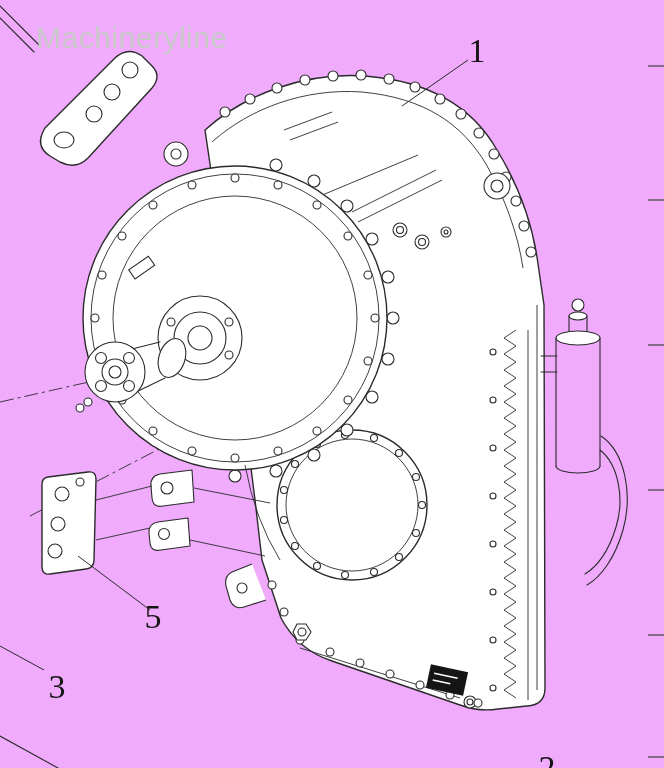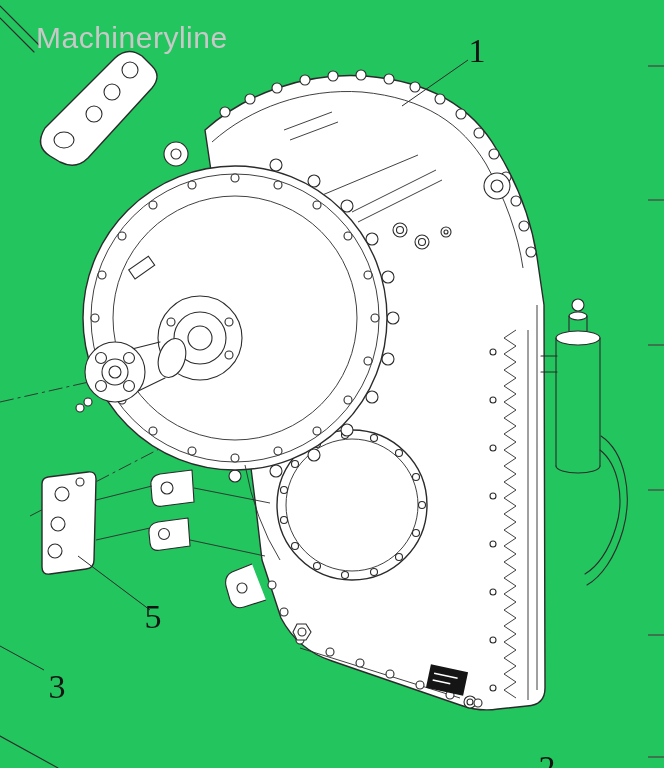--- a/index.html
+++ b/index.html
@@ -1,18 +1,18 @@
 <!DOCTYPE html>
 <html><head>
 <meta charset="utf-8">
 <style>
   html,body { margin:0; padding:0; background:#ffffff; }
   .stage {
     position:relative; width:664px; height:768px;
-    background:#22c55e; overflow:hidden;
+    background:#f0abfc; overflow:hidden;
     font-family:"Liberation Sans", sans-serif;
   }
   svg { display:block; }
   .outline  { fill:#ffffff; stroke:#2b2b2b; stroke-width:1.4; stroke-linejoin:round; }
   .solid    { fill:#ffffff; stroke:#2b2b2b; stroke-width:1.1; stroke-linejoin:round; }
   .ln       { fill:none; stroke:#2b2b2b; stroke-width:1.1; stroke-linejoin:round; stroke-linecap:round; }
   .thin     { fill:none; stroke:#2b2b2b; stroke-width:0.9; }
   .hole     { fill:#ffffff; stroke:#2b2b2b; stroke-width:1.1; }
   .cl       { fill:none; stroke:#2b2b2b; stroke-width:0.9; stroke-dasharray:14 4 3 4; }
   .leader   { fill:none; stroke:#2b2b2b; stroke-width:1; }

